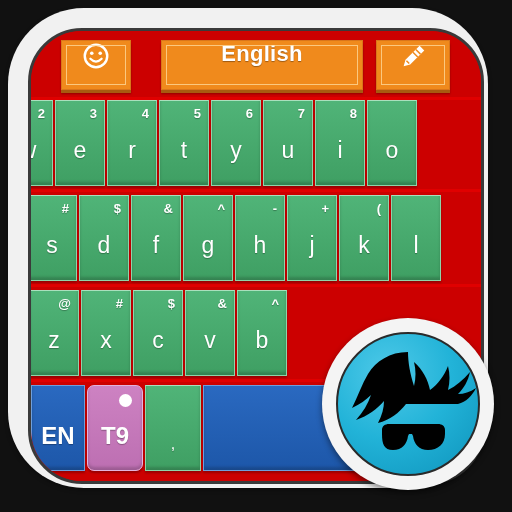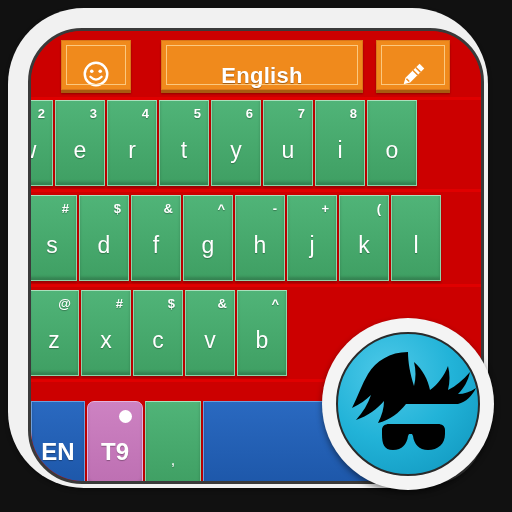--- a/index.html
+++ b/index.html
@@ -14,38 +14,38 @@
          border-radius:76px;background:#f1f1f1;
          box-shadow:0 2px 4px rgba(0,0,0,.35);}
   .plate-inner{position:absolute;left:28px;top:28px;width:456px;height:456px;
          border-radius:54px;background:#cc0000;overflow:hidden;
          border:3px solid #3a3a3a;box-sizing:border-box;}
 
   
   .toolbar{position:absolute;left:0;top:0;width:100%;height:66px;background:#cc0000;}
   .tb-btn{position:absolute;top:9px;height:48px;background:#f08a1c;
           border:1px solid #d9761a;box-shadow:0 3px 0 #a85a10, 0 4px 2px rgba(0,0,0,.3);
-          display:flex;align-items:flex-end;justify-content:center;cursor:pointer;}
+          display:flex;align-items:flex-start;justify-content:center;cursor:pointer;}
   .tb-btn:after{content:"";position:absolute;left:4px;top:4px;right:4px;bottom:4px;
           border:1px solid rgba(255,220,160,.75);pointer-events:none;}
   #btn-emoji{left:30px;width:68px;}
   #btn-lang{left:130px;width:200px;}
   #btn-hand{left:345px;width:72px;}
   .lang-label{color:#ffffff;font-size:22px;font-weight:bold;
               text-shadow:0 1px 1px rgba(0,0,0,.35);letter-spacing:.3px;}
   .ico{width:30px;height:30px;display:block;}
 
   
   .kb{position:absolute;left:0;top:66px;width:100%;bottom:0;background:#cc0000;}
   .krow{position:absolute;left:0;width:100%;height:93px;
         display:flex;gap:2px;padding-top:3px;box-sizing:border-box;}
   #row0{top:0;}
   #row1{top:95px;}
   #row2{top:190px;}
-  #row3{top:285px;height:106px;margin-top:16px;}
+  #row3{top:285px;height:106px;}
 
   .key{position:relative;flex:0 0 auto;width:50px;height:86px;
        background:linear-gradient(#50b478,#3f9f63);
        border:1px solid #8fd4a9;border-top-color:#a9e0bd;
        box-shadow:inset 0 -3px 3px rgba(0,0,0,.18),0 2px 2px rgba(0,0,0,.25);
        box-sizing:border-box;cursor:pointer;}
   .key .main{position:absolute;left:0;right:0;top:38px;text-align:center;
              color:#ffffff;font-size:23px;line-height:23px;
              text-shadow:0 1px 1px rgba(0,0,0,.3);}
   .key .alt{position:absolute;right:7px;top:6px;color:#ffffff;

